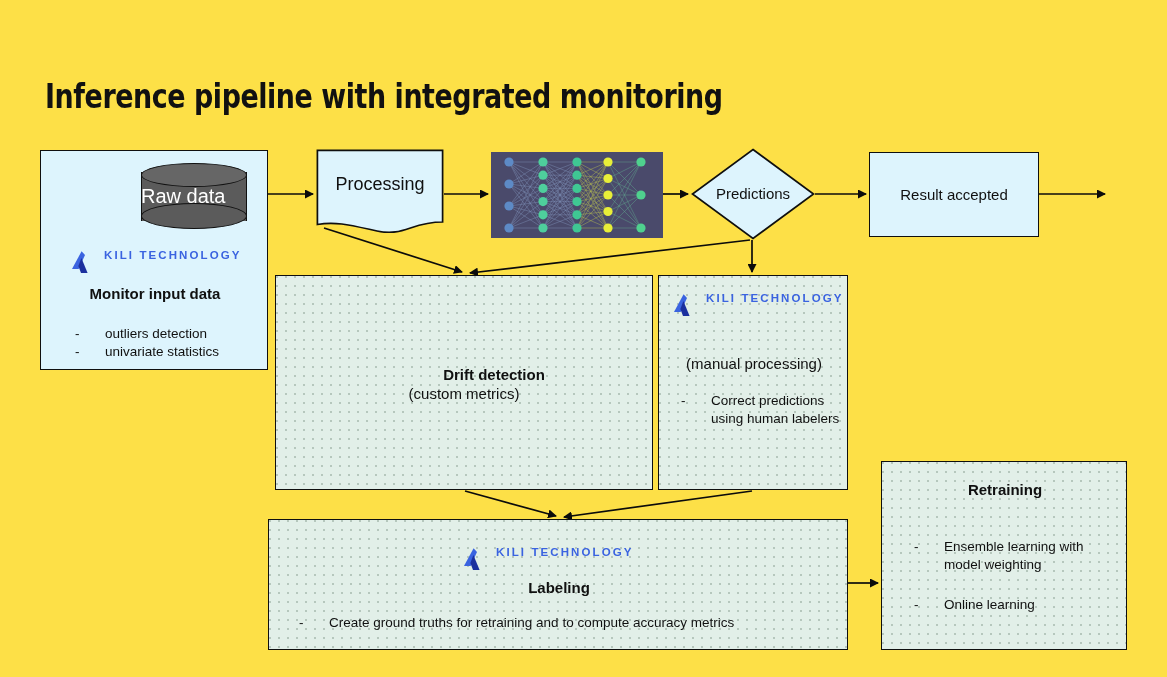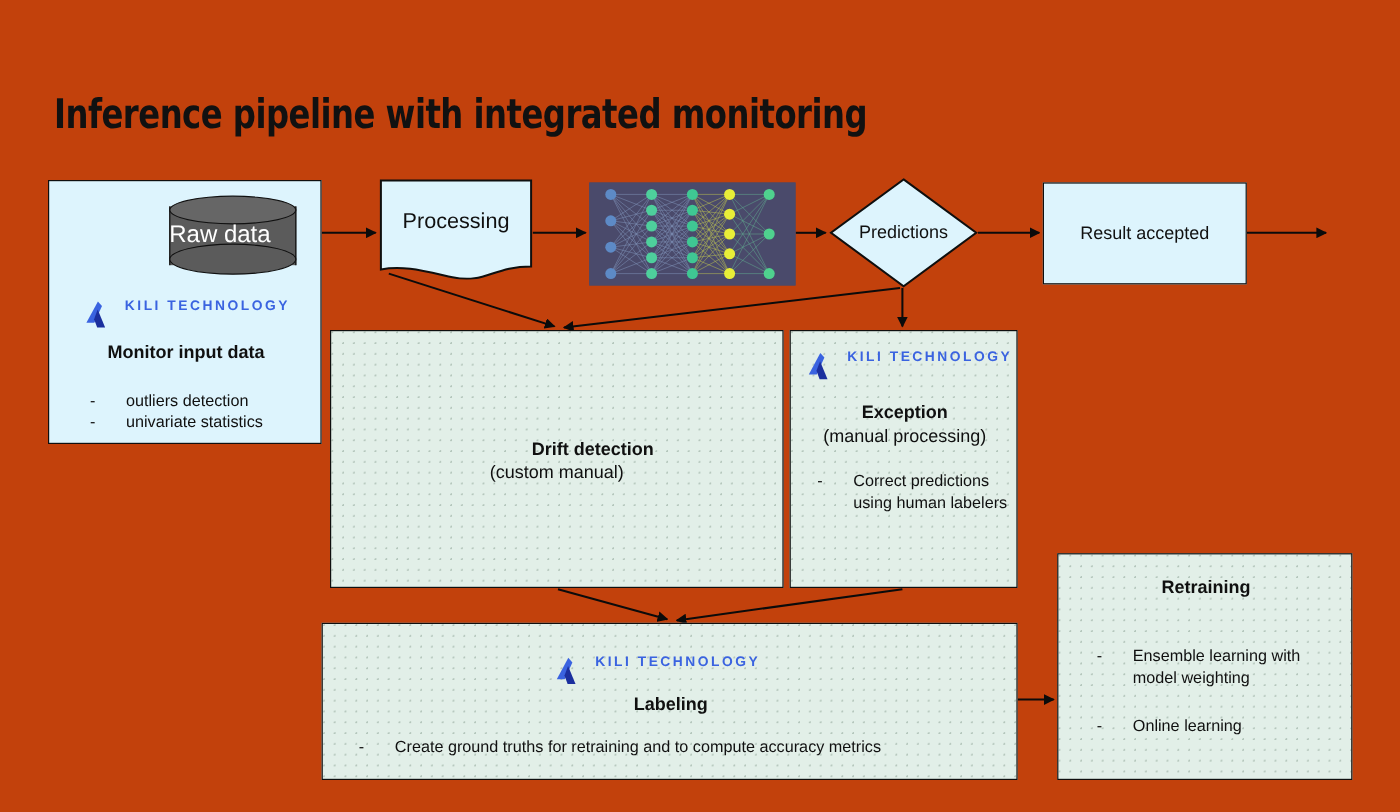--- a/index.html
+++ b/index.html
@@ -8,21 +8,21 @@
     background: #4e6b4e;
   }
   body {
     font-family: "Liberation Sans", sans-serif;
     -webkit-font-smoothing: antialiased;
   }
   #canvas {
     position: relative;
     width: 1167px;
     height: 677px;
-    background: #c2410c;
+    background: #fde047;
     overflow: hidden;
   }
   .abs { position: absolute; box-sizing: border-box; }
 
   
   #title {
     left: 45px;
     top: 76px;
     width: 800px;
     font-size: 34px;
@@ -378,31 +378,30 @@
   <svg class="abs" id="predictions-shape" viewBox="0 0 124 92" preserveAspectRatio="none">
     <path d="M62,1.5 L122.5,46 L62,90.5 L1.5,46 Z" fill="#ddf4fd" stroke="#0f0f0f" stroke-width="1.7"></path>
   </svg>
   <div class="abs" id="predictions-label">Predictions</div>
 
   <div class="abs box-blue" id="result-box"></div>
   <div class="abs" id="result-label">Result accepted</div>
 
   <div class="abs box-green" id="drift-box"></div>
   <div class="abs hdr-bold" id="drift-title">Drift detection</div>
-  <div class="abs hdr-sub" id="drift-sub">(custom manual)</div>
+  <div class="abs hdr-sub" id="drift-sub">(custom metrics)</div>
 
   <div class="abs box-green" id="exception-box">
     <div class="abs kili" style="left:12px; top:16px;">
       <svg class="kili-mark" viewBox="0 0 26 26">
         <path d="M12.6 2.2 L3.0 20.0 L9.6 20.0 L16.0 6.0 Z" fill="#3a63e0"></path>
         <path d="M12.4 9.0 L18.6 24.0 L12.0 24.0 L9.4 17.0 Z" fill="#1b2f9e"></path>
       </svg>
       <span class="kili-text">KILI TECHNOLOGY</span>
     </div>
-    <div class="abs hdr-bold" style="left:0; top:59px; width:190px;">Exception</div>
     <div class="abs hdr-sub" style="left:0; top:79px; width:190px;">(manual processing)</div>
     <div class="abs" style="left:22px; top:116px; width:160px;">
       <div class="bullet-row">
         <span class="bullet-dash">-</span>
         <span class="bullet-text">Correct predictions using human labelers</span>
       </div>
     </div>
   </div>
 
   <div class="abs box-green" id="labeling-box">

